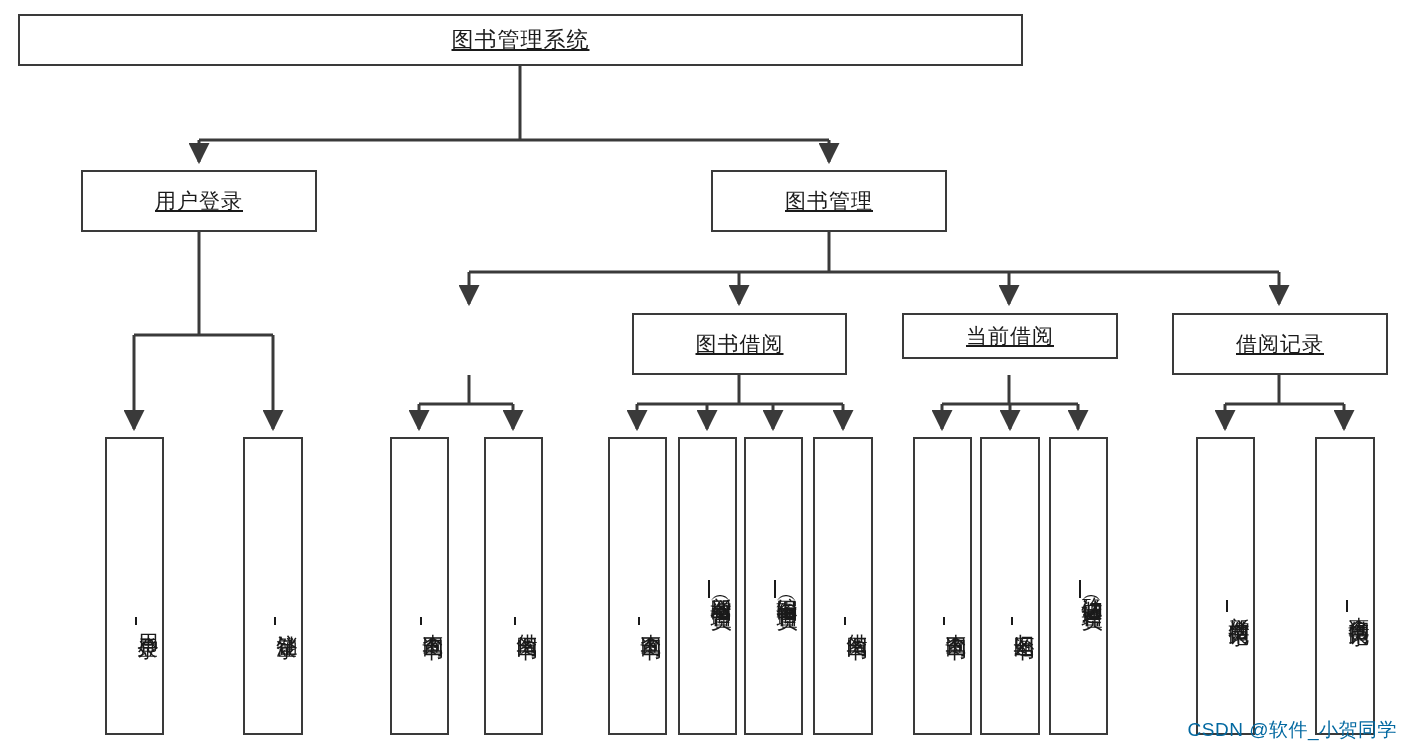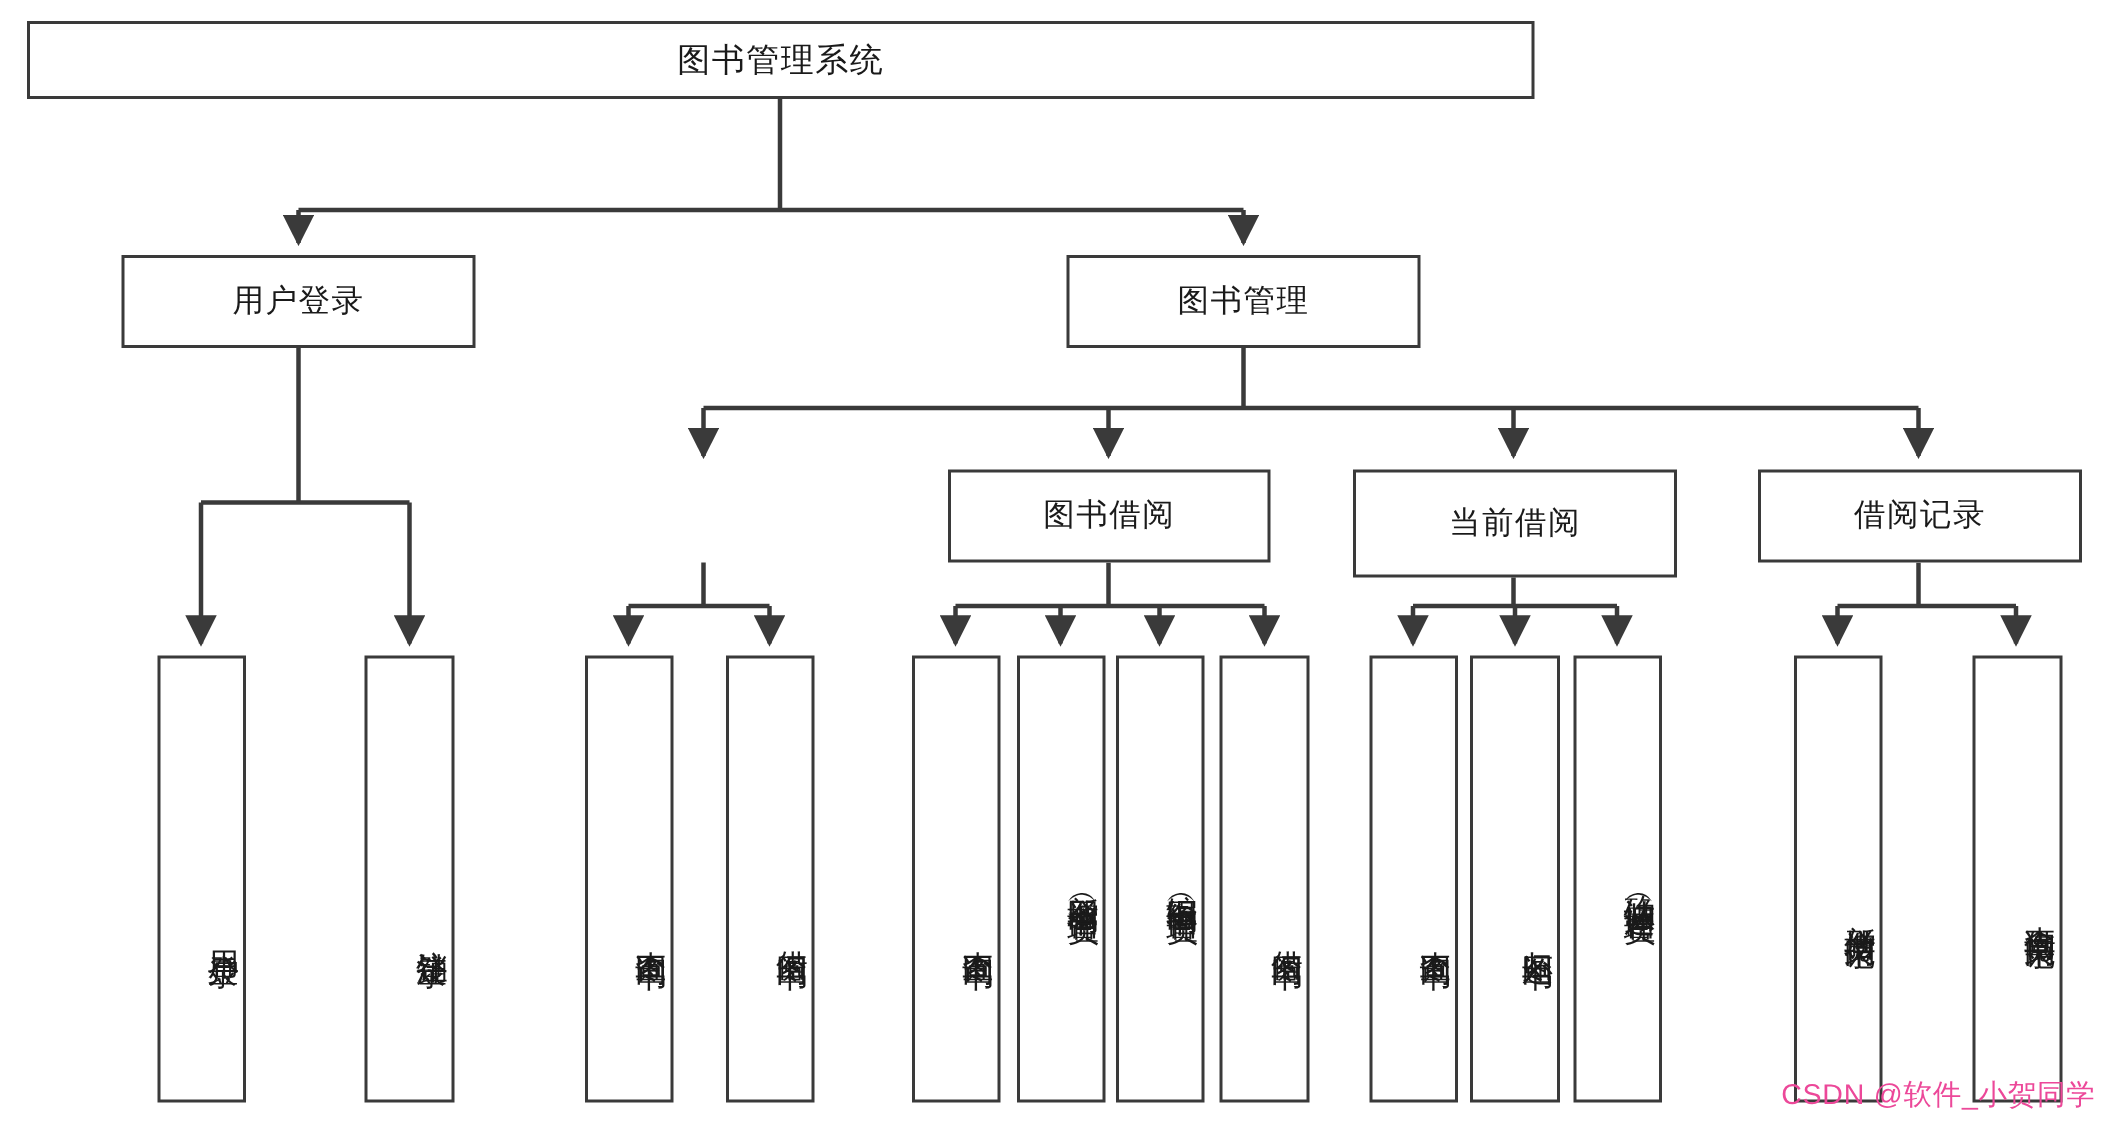--- a/index.html
+++ b/index.html
@@ -27,20 +27,21 @@
   }
   .node {
     position: absolute;
     box-sizing: border-box;
     border: 2px solid #3a3a3a;
     background: #ffffff;
     display: flex;
     align-items: center;
     justify-content: center;
     color: #1a1a1a;
+    text-decoration: underline;
   }
   .node.horiz {
     font-size: 21px;
     letter-spacing: 1px;
     line-height: 1.2;
   }
   .node.root {
     font-size: 22px;
   }
   .node.vert {
@@ -56,21 +57,21 @@
     writing-mode: vertical-rl;
     text-orientation: upright;
     display: block;
     white-space: nowrap;
   }
   .watermark {
     position: absolute;
     right: 8px;
     bottom: 4px;
     font-size: 19px;
-    color: #ec4899;
+    color: #0369a1;
     letter-spacing: 0.5px;
     white-space: nowrap;
   }
 </style>
 </head>
 <body>
 
 <div id="canvas">
 
   <svg id="wires" viewBox="0 0 1405 747" xmlns="http://www.w3.org/2000/svg">
@@ -130,21 +131,21 @@
   <div class="node horiz" style="left:81px; top:170px; width:236px; height:62px;">
     <span>用户登录</span>
   </div>
   <div class="node horiz" style="left:711px; top:170px; width:236px; height:62px;text-align:right;">
     <span>图书管理</span>
   </div>
 
   <div class="node horiz" style="left:632px; top:313px; width:215px; height:62px;">
     <span>图书借阅</span>
   </div>
-  <div class="node horiz" style="left:902px; top:313px; width:216px; height:72px;">
+  <div class="node horiz" style="left:902px; top:313px; width:216px; height:46px;">
     <span>当前借阅</span>
   </div>
   <div class="node horiz" style="left:1172px; top:313px; width:216px; height:62px;align-items:center;">
     <span>借阅记录</span>
   </div>
 
   <div class="node vert" style="left:105px; top:437px; width:59px; height:298px; padding-top:70px;">
     <span class="vtext">用户登录</span>
   </div>
   <div class="node vert" style="left:243px; top:437px; width:60px; height:298px; padding-top:70px;">

